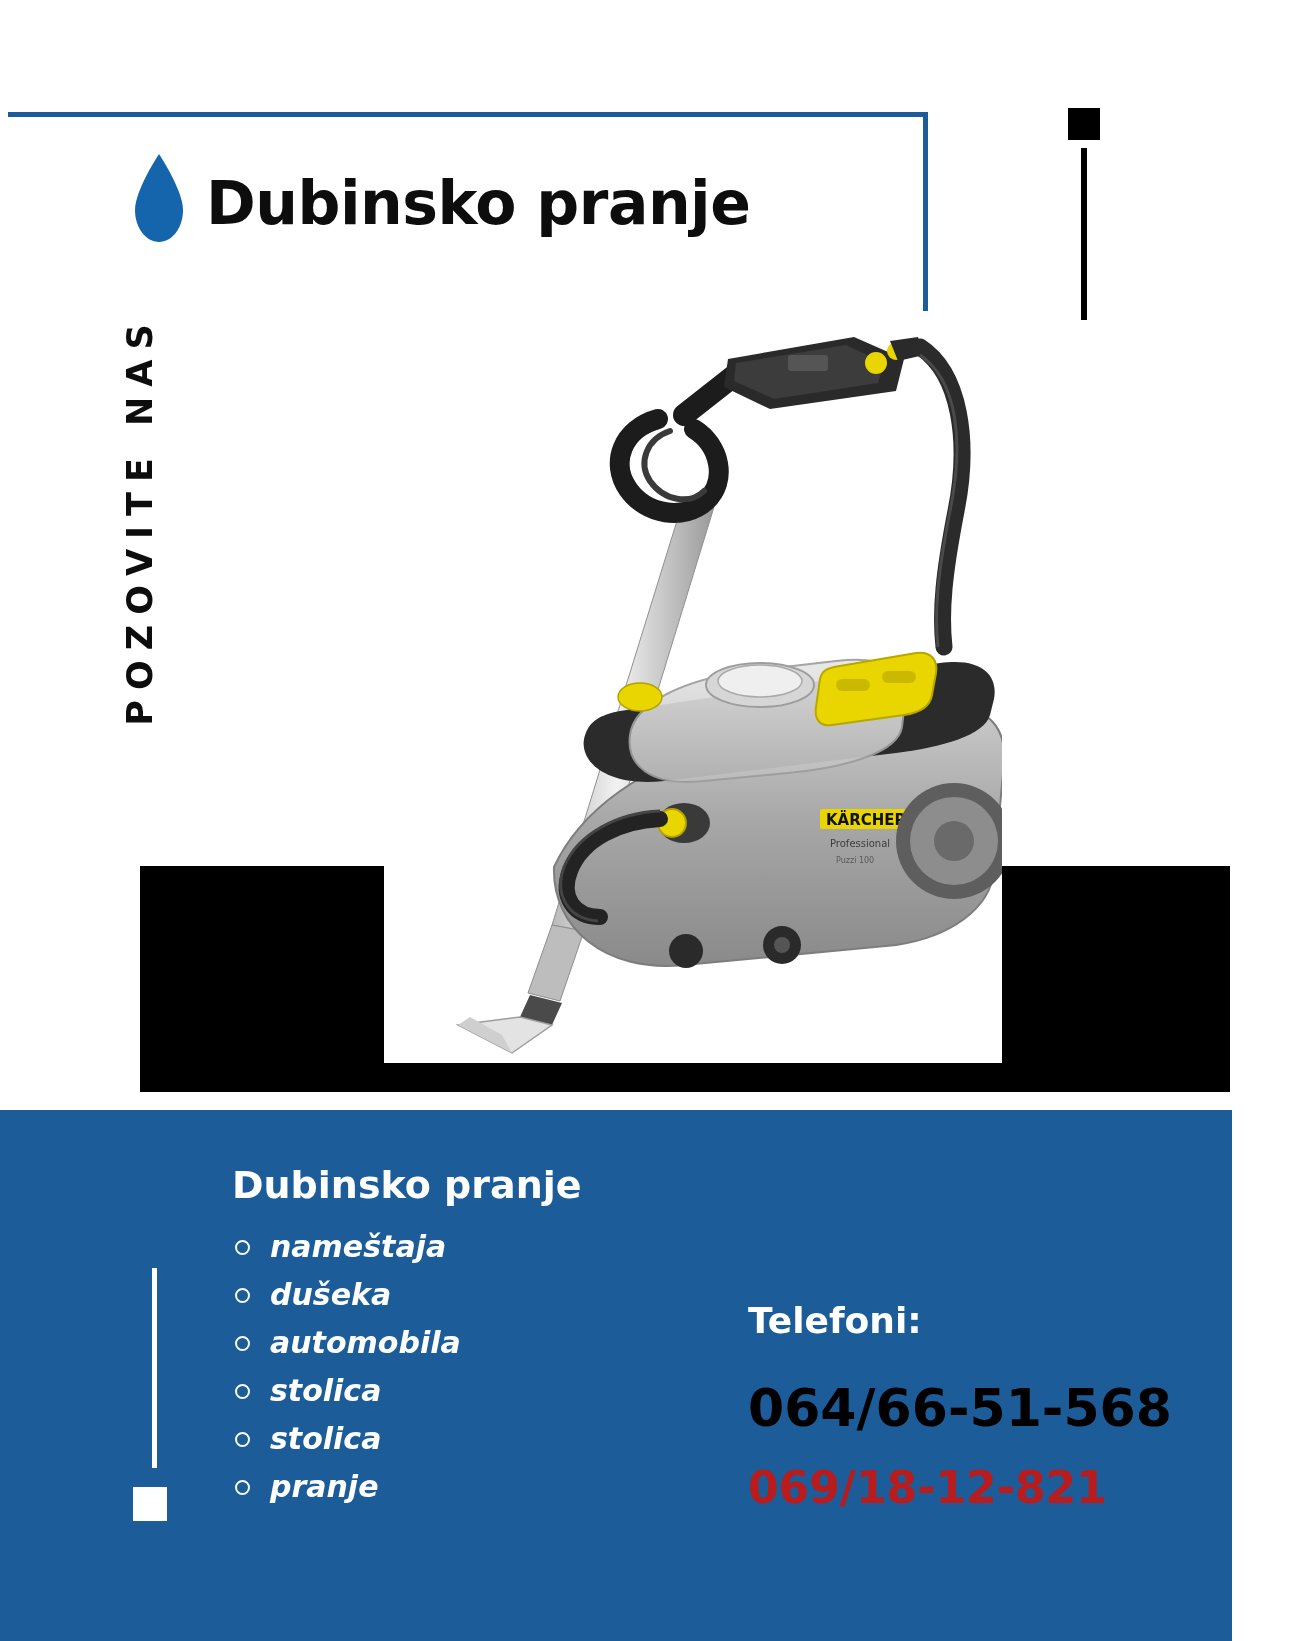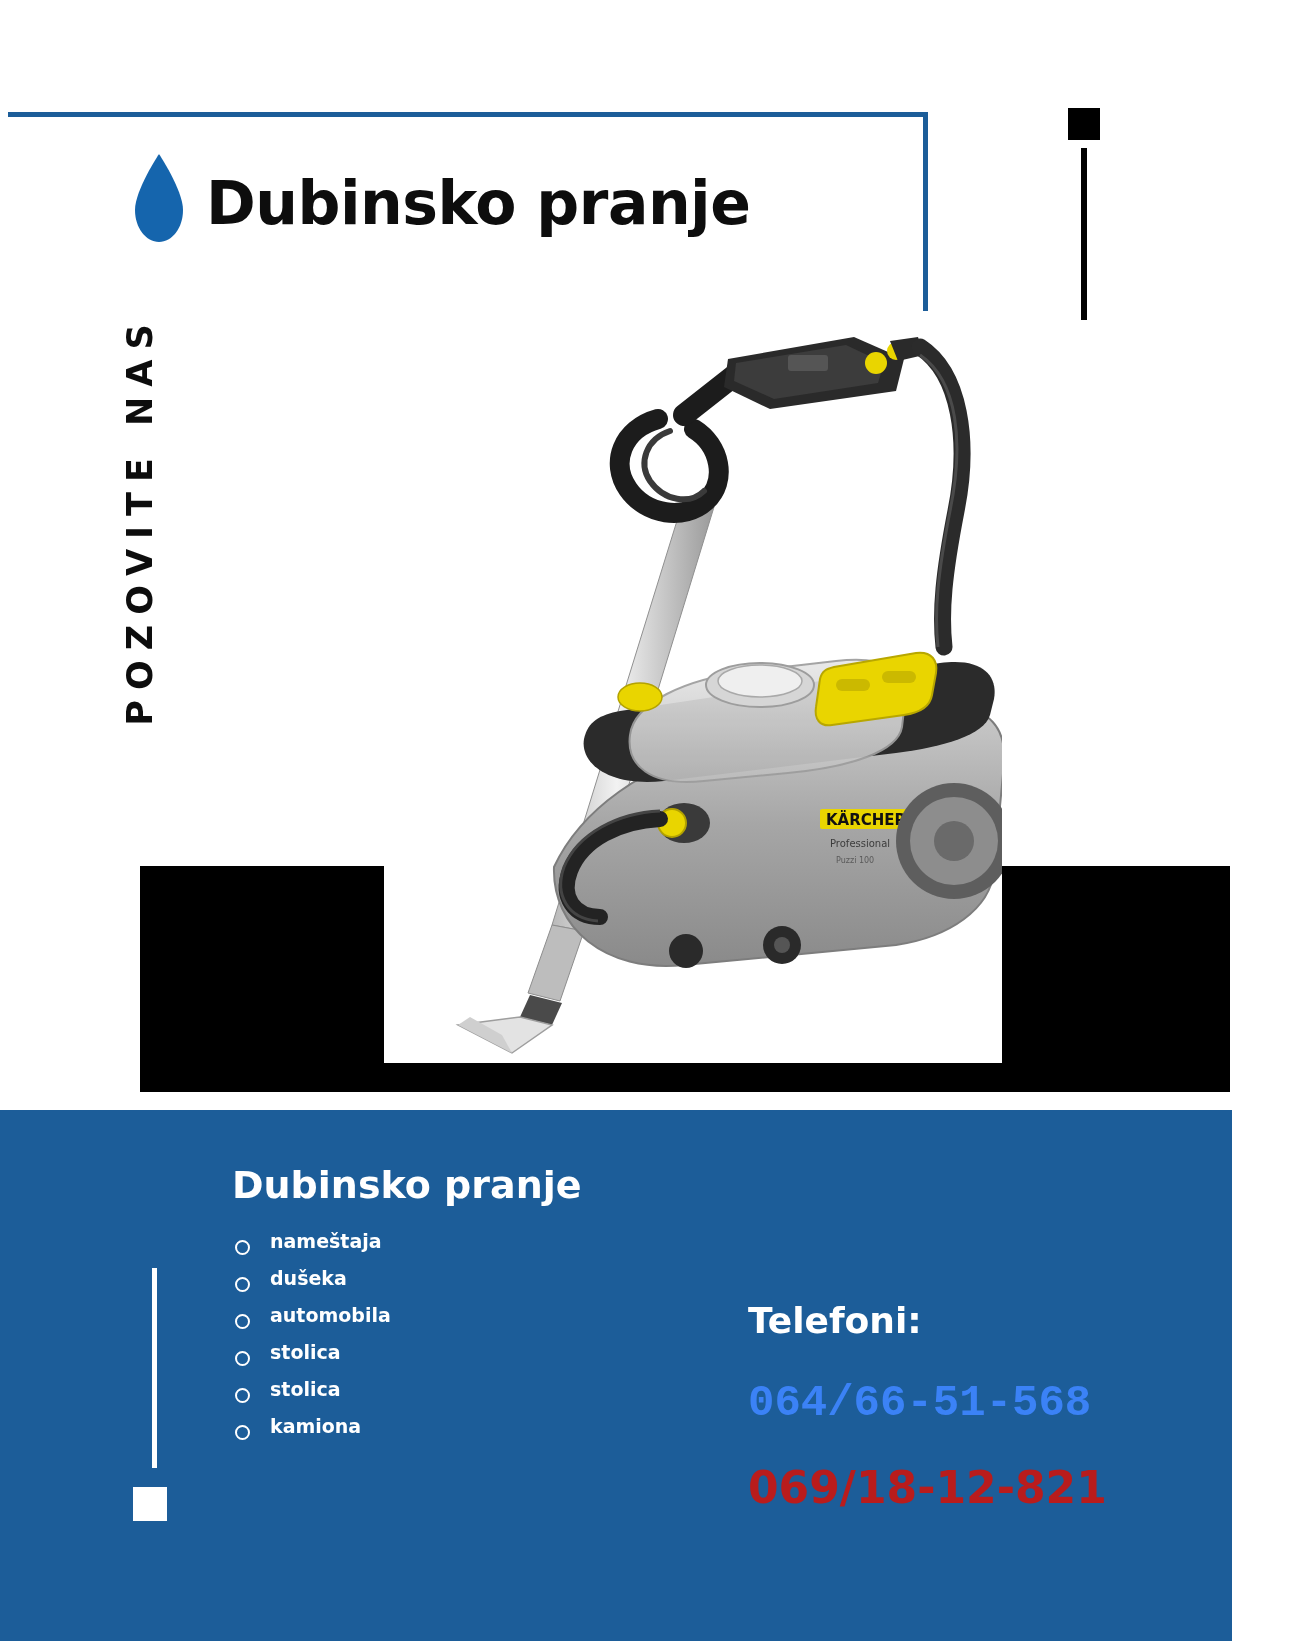--- a/index.html
+++ b/index.html
@@ -122,27 +122,28 @@
   }
   .service-list {
     position: absolute;
     left: 232px;
     top: 1232px;
     list-style: none;
     margin: 0;
     padding: 0;
   }
   .service-list li {
-    font-size: 19px;
+    font-size: 30px;
     font-weight: bold;
     color: #ffffff;
     margin-bottom: 18px;
     position: relative;
     padding-left: 38px;
     line-height: 1.0;
+    font-style: italic;
   }
   .service-list li::before {
     content: "";
     position: absolute;
     left: 3px;
     top: 8px;
     width: 11px;
     height: 11px;
     border: 2px solid #ffffff;
     border-radius: 50%;
@@ -172,24 +173,23 @@
     left: 748px;
     top: 1300px;
     font-size: 36px;
     font-weight: bold;
     color: #ffffff;
   }
   .phone-1 {
     position: absolute;
     left: 748px;
     top: 1378px;
-    font-size: 44px;
-    font-weight: bold;
-    color: #3b82f6;
-    font-family: Liberation Mono, monospace;
+    font-size: 52px;
+    font-weight: bold;
+    color: #000000;
   }
   .phone-2 {
     position: absolute;
     left: 748px;
     top: 1462px;
     font-size: 44px;
     font-weight: bold;
     color: #b91c1c;
   }
 </style>
@@ -309,18 +309,18 @@
 <div class="footer-square"></div>
 
 <div class="footer-heading">Dubinsko pranje</div>
 
 <ul class="service-list">
   <li>nameštaja</li>
   <li>dušeka</li>
   <li>automobila</li>
   <li>stolica</li>
   <li>stolica</li>
-  <li>kamiona</li>
+  <li>pranje</li>
 </ul>
 
 <div class="phones-label">Telefoni:</div>
 <div class="phone-1">064/66-51-568</div>
 <div class="phone-2">069/18-12-821</div>
 
 </body></html>

